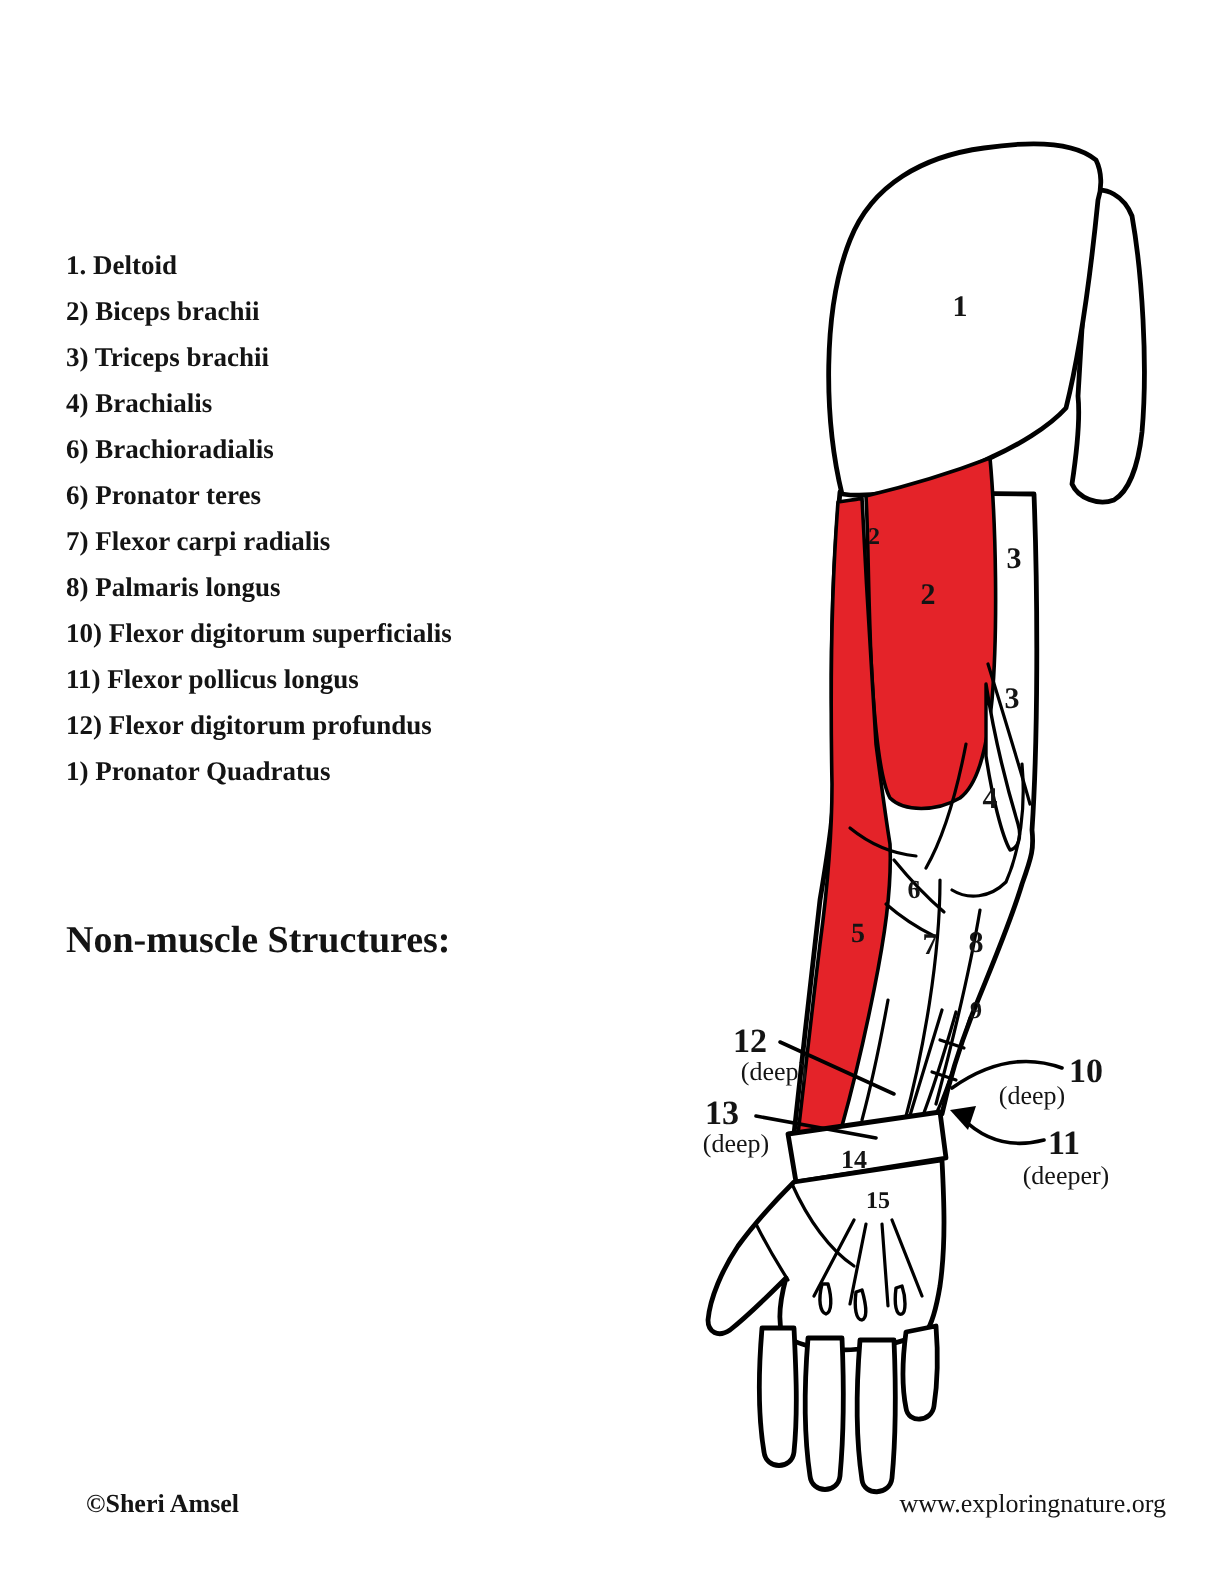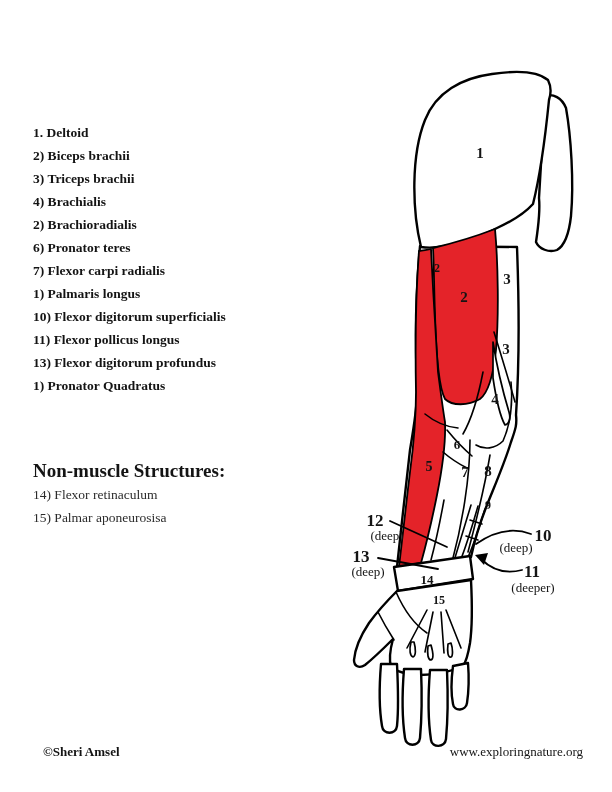--- a/index.html
+++ b/index.html
@@ -27,35 +27,31 @@
 </head>
 <body>
 
 <div class="page">
 
   <div class="legend">
     <div class="legend-row">1. Deltoid</div>
     <div class="legend-row">2) Biceps brachii</div>
     <div class="legend-row">3) Triceps brachii</div>
     <div class="legend-row">4) Brachialis</div>
-    <div class="legend-row">2) Brachioradialis</div>
+    <div class="legend-row">6) Brachioradialis</div>
     <div class="legend-row">6) Pronator teres</div>
     <div class="legend-row">7) Flexor carpi radialis</div>
-    <div class="legend-row">1) Palmaris longus</div>
+    <div class="legend-row">8) Palmaris longus</div>
     <div class="legend-row">10) Flexor digitorum superficialis</div>
     <div class="legend-row">11) Flexor pollicus longus</div>
-    <div class="legend-row">13) Flexor digitorum profundus</div>
+    <div class="legend-row">12) Flexor digitorum profundus</div>
     <div class="legend-row">1) Pronator Quadratus</div>
   </div>
 
   <div class="nm-heading">Non-muscle Structures:</div>
-  <div class="nm-list">
-    <div class="nm-row">14) Flexor retinaculum</div>
-    <div class="nm-row">15) Palmar aponeurosisa</div>
-  </div>
 
   <svg class="diagram" width="612" height="792" viewBox="0 0 612 792" xmlns="http://www.w3.org/2000/svg">
 
     <path class="outline" d="M545,96 C553,93 562,98 566,108 C571,136 574,182 571,216 C569,234 564,246 557,250 C549,253 539,249 536,242 C539,222 540,208 539,198 Z"></path>
 
     <path class="outline" d="M420,246 C416,290 415,340 417,380 C418,402 414,426 410,450 C406,485 401,530 397,567 L471,557 C474,543 479,525 487,505 C495,485 505,462 511,442 C516,428 517,424 516,415 C519,370 519,300 517,247 Z"></path>
 
     <path class="outline" d="M421,247 C412,210 411,155 425,120 C436,92 462,78 492,74 C512,71 536,70 548,80 C551,86 551,94 549,100 C545,140 539,180 533,204 C524,214 508,223 497,228 C472,241 441,250 421,247 Z"></path>
 
     <path class="red" d="M433,248 C458,242 482,234 495,229 C498,262 499,315 496,350 C493,378 488,393 480,399 C468,406 452,406 445,399 C439,388 436,350 435,315 C434,288 434,265 433,248 Z"></path>

